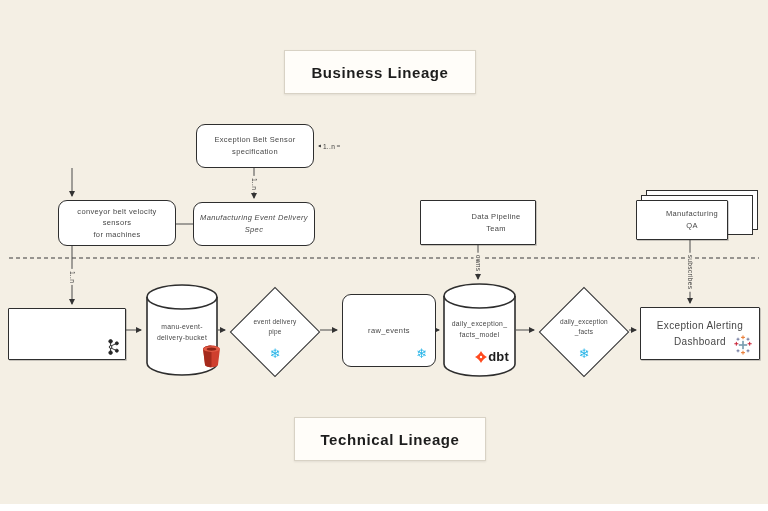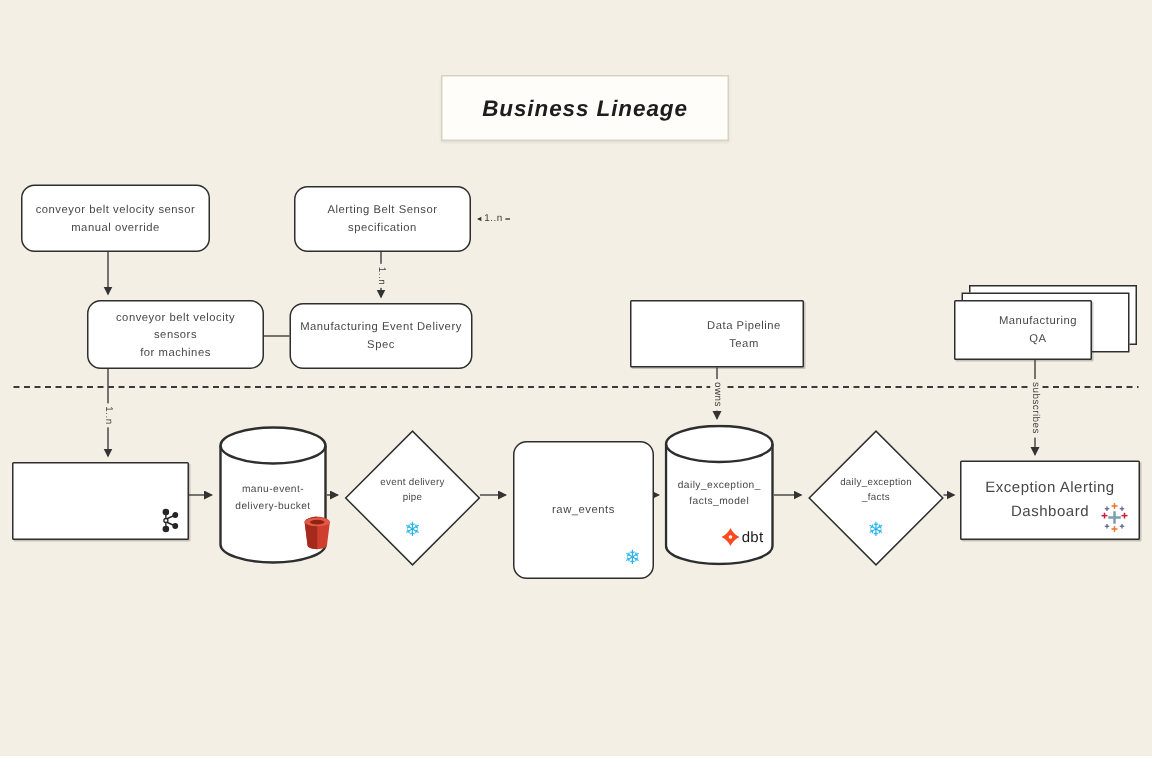--- a/index.html
+++ b/index.html
@@ -41,21 +41,21 @@
   
   .edge-label{position:absolute;z-index:3;font-size:6.6px;color:#3c3c3c;letter-spacing:0.3px;
     background:#f4efe4;padding:1px 2px;transform:translate(-50%,-50%);white-space:nowrap;}
   .edge-label.vert{transform:translate(-50%,-50%) rotate(90deg);}
 
   .edges-svg{position:absolute;left:0;top:0;z-index:1;}
 
   
   .node-icon{position:absolute;line-height:0;}
   .dbt-badge{position:absolute;right:7px;bottom:13px;display:flex;align-items:center;gap:1px;z-index:3;}
-  .dbt-badge .dbt-text{font-size:10px;font-weight:400;color:#1c1c1c;letter-spacing:0.2px;}
+  .dbt-badge .dbt-text{font-size:13px;font-weight:700;color:#1c1c1c;letter-spacing:0.2px;}
 </style>
 </head>
 <body>
 
 <div class="canvas">
 
   <svg class="edges-svg" width="768" height="511">
     <defs>
       <marker id="arr" markerWidth="7" markerHeight="7" refX="5" refY="3" orient="auto">
         <path d="M0,0 L6,3 L0,6 z" fill="#333"></path>
@@ -74,41 +74,40 @@
     <line x1="690" y1="240" x2="690" y2="303" stroke="#4a4a4a" stroke-width="1" marker-end="url(#arr)"></line>
 
     <line x1="126" y1="330" x2="141" y2="330" stroke="#4a4a4a" stroke-width="1" marker-end="url(#arr)"></line>
     <line x1="218" y1="330" x2="225" y2="330" stroke="#4a4a4a" stroke-width="1" marker-end="url(#arr)"></line>
     <line x1="320" y1="330" x2="337" y2="330" stroke="#4a4a4a" stroke-width="1" marker-end="url(#arr)"></line>
     <line x1="436" y1="330" x2="439" y2="330" stroke="#4a4a4a" stroke-width="1" marker-end="url(#arr)"></line>
     <line x1="516" y1="330" x2="534" y2="330" stroke="#4a4a4a" stroke-width="1" marker-end="url(#arr)"></line>
     <line x1="629" y1="330" x2="636" y2="330" stroke="#4a4a4a" stroke-width="1" marker-end="url(#arr)"></line>
   </svg>
 
-  <div class="title-box" style="left:294px;top:50px;font-style:italic;">
+  <div class="title-box" style="left:284px;top:50px;">
     <span>Business Lineage</span>
   </div>
-
-  <div class="node rounded" style="left:14px;top:123px;width:126px;height:45px;">
-    <div class="lbl">conveyor belt velocity sensor
-manual override</div>
-  </div>
+  <div class="title-box" style="left:294px;top:417px;">
+    <span>Technical Lineage</span>
+  </div>
+
 
   <div class="node rounded" style="left:196px;top:124px;width:118px;height:44px;">
-    <div class="lbl">Alerting Belt Sensor
+    <div class="lbl">Exception Belt Sensor
 specification</div>
   </div>
 
 
   <div class="node rounded" style="left:14px;top:200px;width:118px;height:46px;margin-left:44px;">
     <div class="lbl">conveyor belt velocity sensors
 for machines</div>
   </div>
 
-  <div class="node rounded" style="left:193px;top:202px;width:122px;height:44px;">
+  <div class="node rounded" style="left:193px;top:202px;width:122px;height:44px;font-style:italic;">
     <div class="lbl">Manufacturing Event Delivery
 Spec</div>
   </div>
 
   <div class="node sharp" style="left:420px;top:200px;width:116px;height:45px;padding-left:36px;">
     <div class="lbl">Data Pipeline Team</div>
   </div>
 
   <div class="qa-layer" style="left:646px;top:190px;width:112px;height:40px;z-index:2;"></div>
   <div class="qa-layer" style="left:641px;top:195px;width:112px;height:40px;z-index:2;"></div>
@@ -150,21 +149,21 @@
     </span>
   </div>
 
   <div class="dia-wrap" style="left:230px;top:287px;">
     <div class="dia-shape"></div>
     <div class="lbl">event delivery
 pipe</div>
     <span class="snow">❄</span>
   </div>
 
-  <div class="node rounded" style="left:342px;top:294px;width:94px;height:92px;">
+  <div class="node rounded" style="left:342px;top:294px;width:94px;height:73px;">
     <div class="lbl">raw_events</div>
     <span class="node-icon snow" style="right:8px;bottom:6px;position:absolute;line-height:1;">❄</span>
   </div>
 
   <div class="cyl-wrap" style="left:443px;top:283px;width:73px;height:94px;">
     <svg width="73" height="94" viewBox="0 0 73 94">
       <path d="M1,13 A35.5,12 0 0 1 72,13 L72,81 A35.5,12 0 0 1 1,81 Z" fill="#fff" stroke="#2e2e2e" stroke-width="1.6"></path>
       <path d="M1,13 A35.5,12 0 0 0 72,13" fill="none" stroke="#2e2e2e" stroke-width="1.6"></path>
     </svg>
     <div class="lbl" style="top:36px;">daily_exception_

